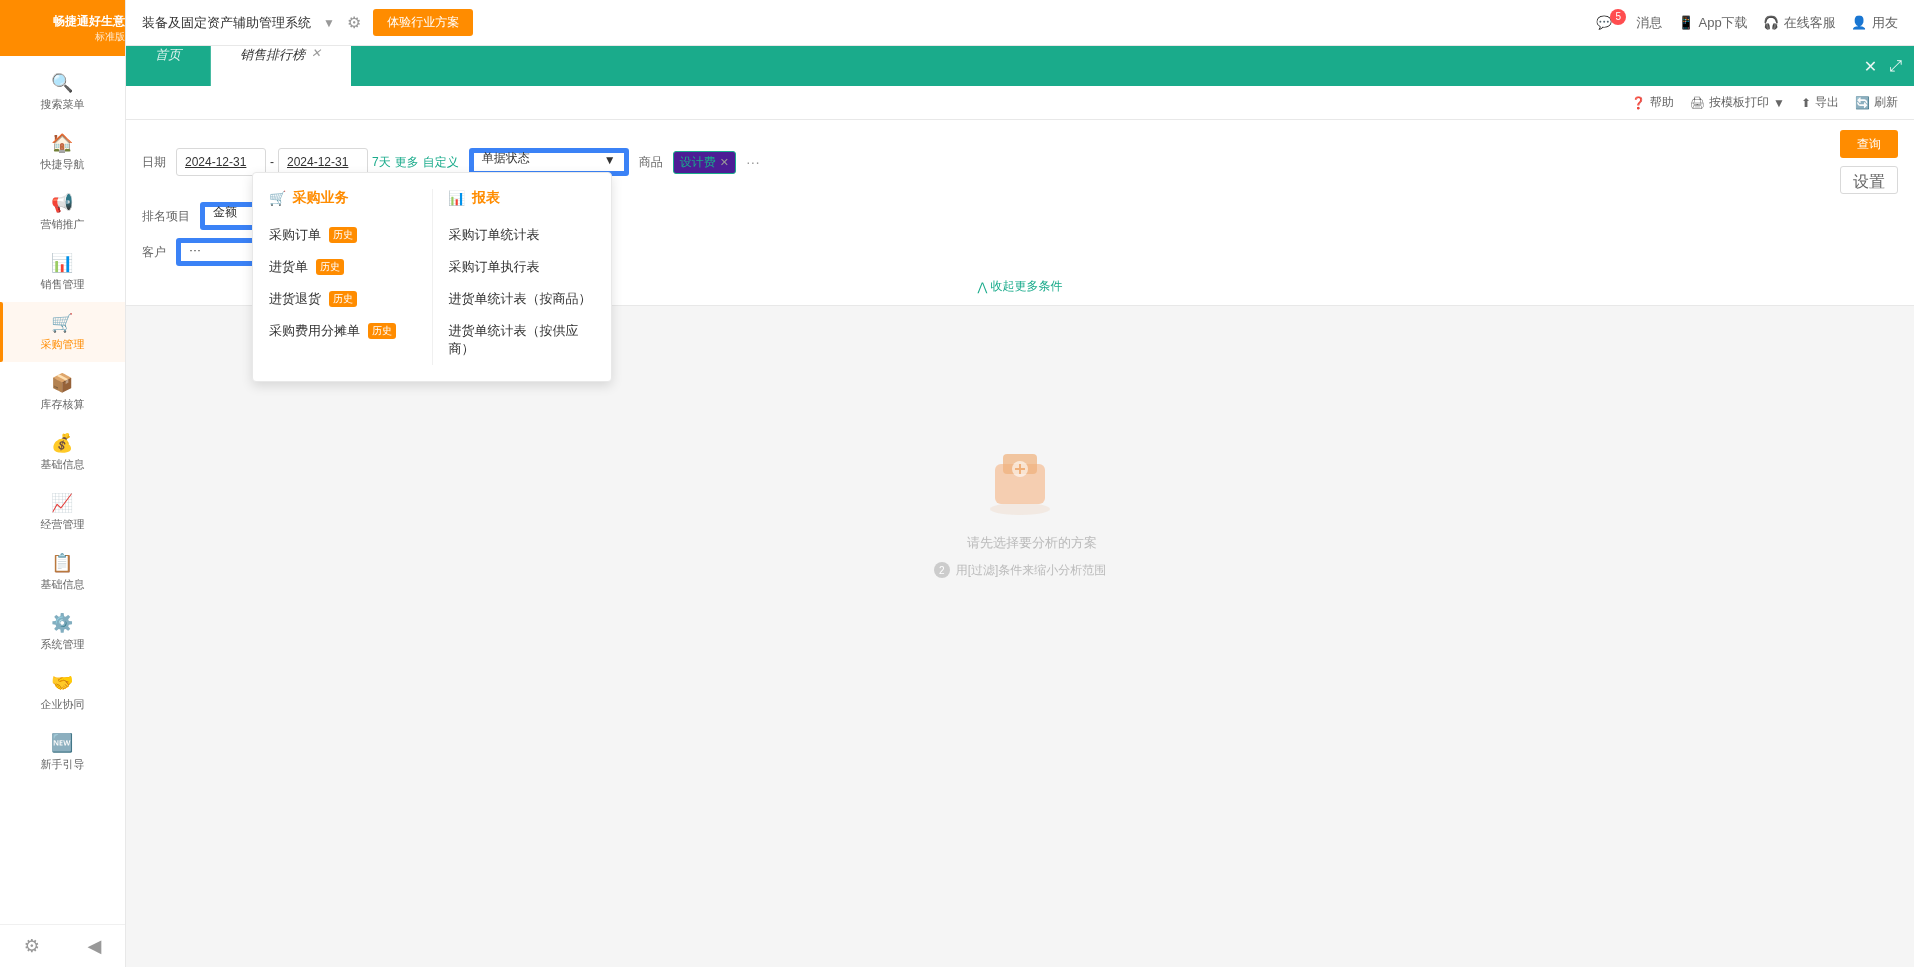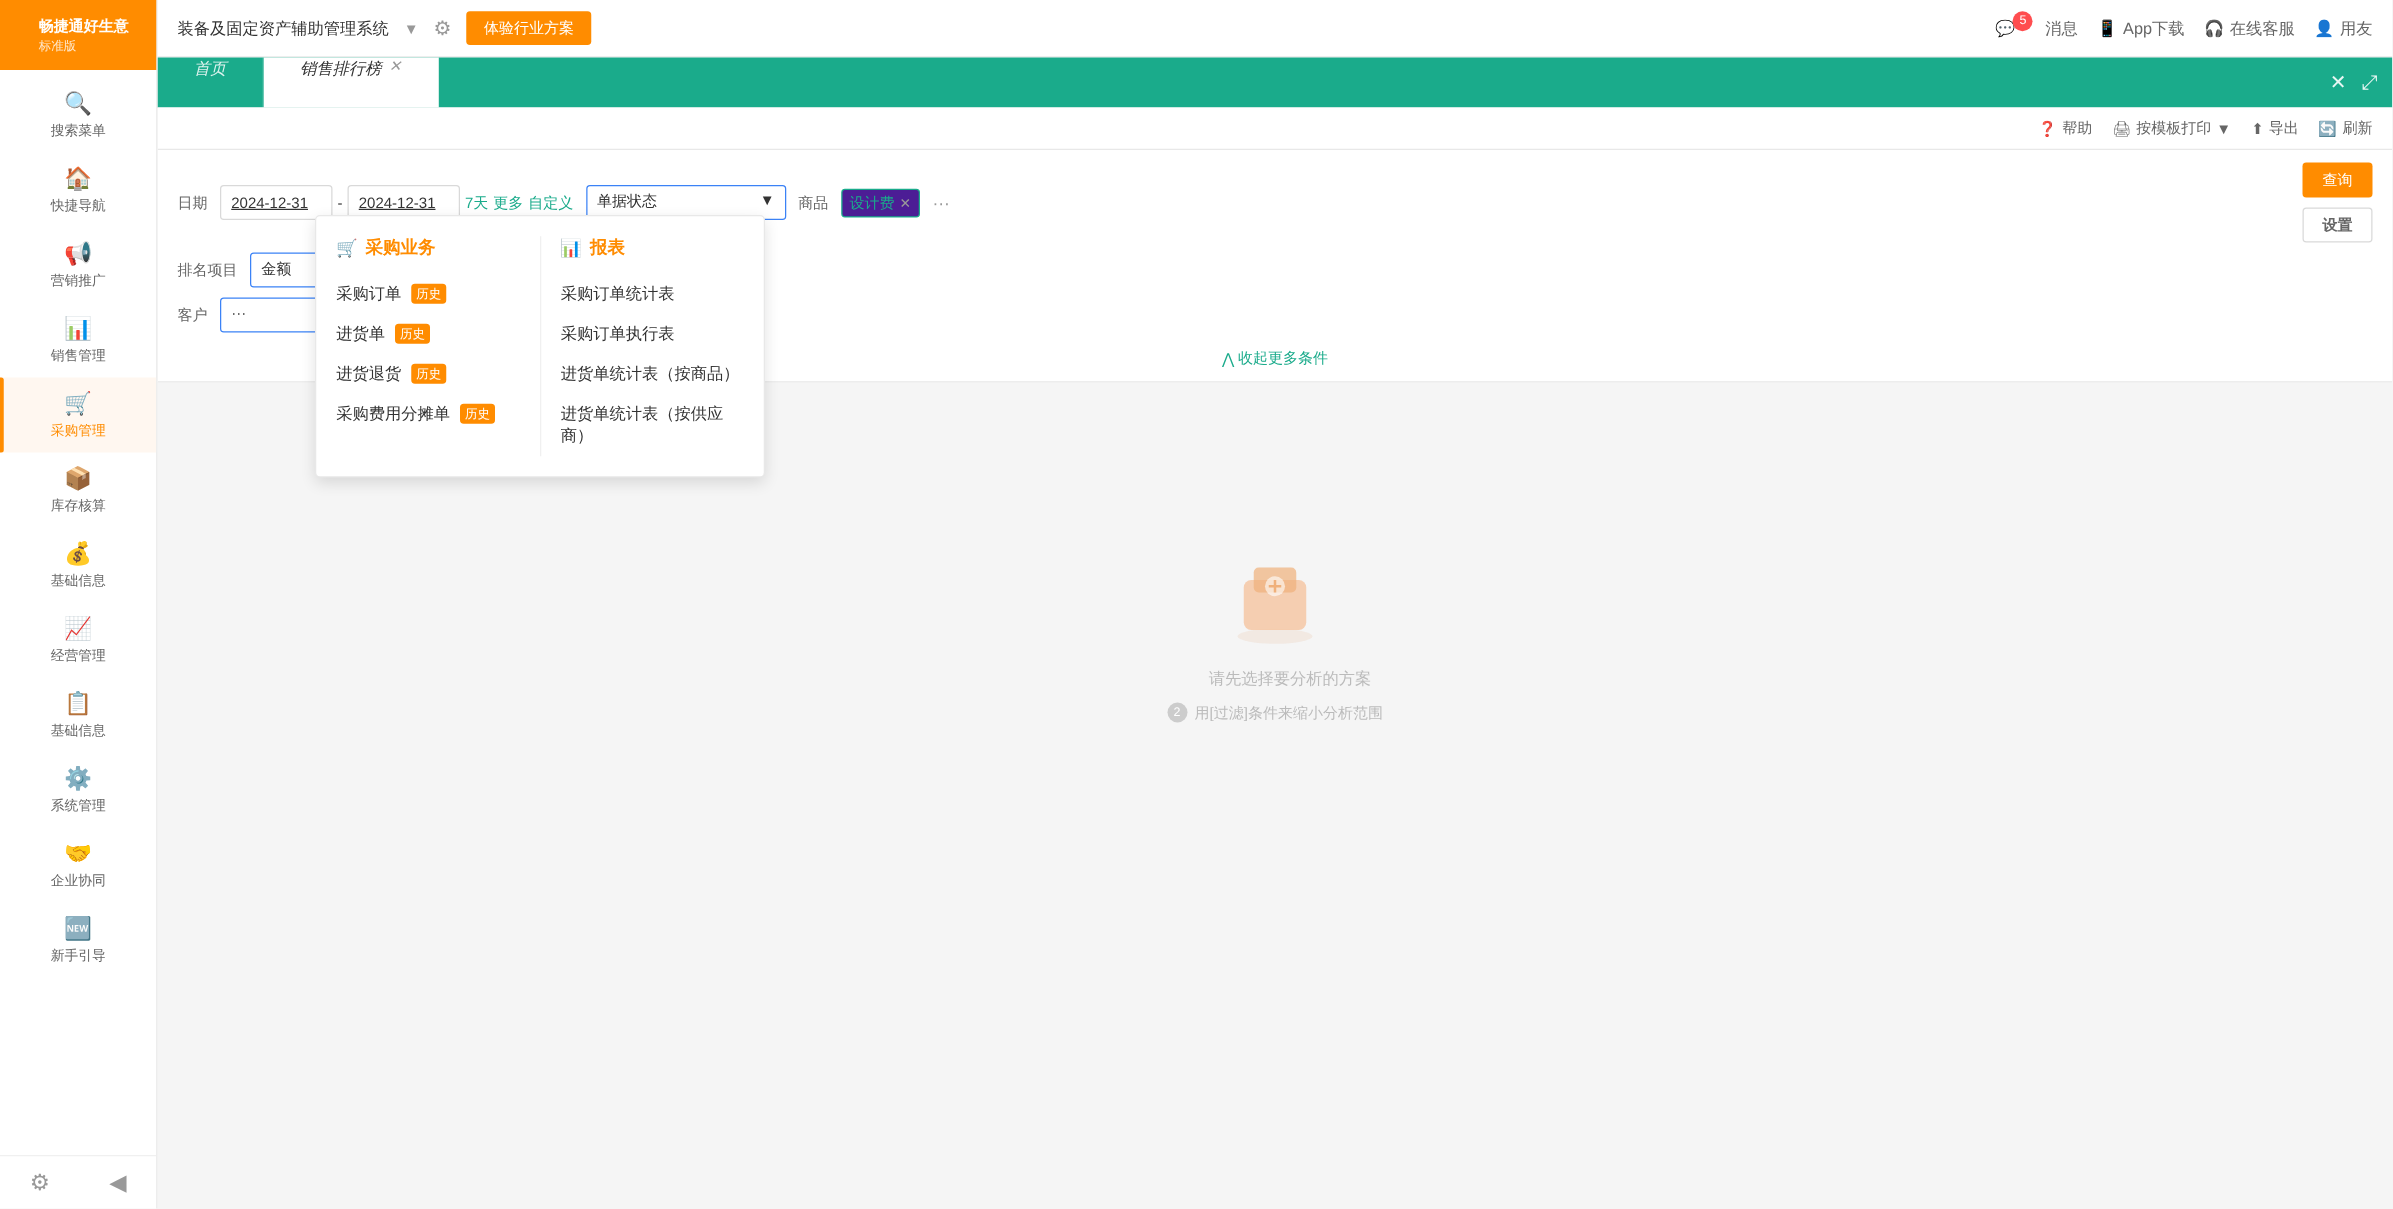--- a/index.html
+++ b/index.html
@@ -1,20 +1,20 @@
 <!DOCTYPE html>
 <html><head>
   <meta charset="utf-8">
   <style>
     * { margin: 0; padding: 0; box-sizing: border-box; }
     body { font-family: "Microsoft YaHei", "PingFang SC", sans-serif; font-size: 13px; background: #f5f5f5; color: #333; width: 1914px; height: 967px; overflow: hidden; display: flex; }
 
     
     .sidebar { width: 126px; background: #fff; display: flex; flex-direction: column; border-right: 1px solid #e8e8e8; height: 100vh; flex-shrink: 0; }
-    .sidebar-logo { height: 56px; background: #ff8c00; display: flex; align-items: flex-start; justify-content: center; flex-direction: column; padding-left: 31px; }
+    .sidebar-logo { height: 56px; background: #ff8c00; display: flex; align-items: flex-end; justify-content: center; flex-direction: column; padding-left: 31px; }
     .sidebar-logo-text { color: #fff; font-size: 12px; font-weight: bold; }
     .sidebar-logo-sub { color: rgba(255,255,255,0.8); font-size: 10px; }
     .sidebar-nav { flex: 1; overflow-y: auto; padding: 6px 0; }
     .sidebar-item { display: flex; flex-direction: column; align-items: center; padding: 10px 0; cursor: pointer; color: #666; font-size: 11px; position: relative; }
     .sidebar-item.active { color: #ff8c00; background: #fff7f0; }
     .sidebar-item.active::left { position: absolute; left: 0; top: 0; bottom: 0; width: 3px; background: #ff8c00; }
     .sidebar-item-icon { font-size: 18px; margin-bottom: 3px; }
     .sidebar-item-label { font-size: 11px; text-align: center; }
     .sidebar-item.active-bar::before { content: ''; position: absolute; left: 0; top: 0; bottom: 0; width: 3px; background: #ff8c00; border-radius: 0 2px 2px 0; }
     .sidebar-footer { padding: 10px 0; border-top: 1px solid #f0f0f0; display: flex; justify-content: space-around; }
@@ -42,25 +42,25 @@
     .tabbar-action { color: rgba(255,255,255,0.9); font-size: 16px; cursor: pointer; }
 
     
     .content { flex: 1; background: #f5f5f5; position: relative; overflow: hidden; }
 
     
     .filter-bar { background: #fff; padding: 10px 16px; border-bottom: 1px solid #e8e8e8; }
     .filter-row { display: flex; align-items: center; gap: 10px; margin-bottom: 8px; flex-wrap: wrap; }
     .filter-label { font-size: 12px; color: #666; white-space: nowrap; }
     .filter-input { border: 1px solid #d9d9d9; border-radius: 3px; padding: 4px 8px; font-size: 12px; height: 28px; outline: none; text-decoration: underline; }
-    .filter-select { border: 1px solid #3b82f6; border-radius: 3px; padding: 4px 8px; font-size: 12px; height: 28px; background: #fff; cursor: pointer; display: flex; align-items: flex-start; gap: 4px; min-width: 120px; justify-content: space-between; }
+    .filter-select { border: 5px solid #3b82f6; border-radius: 3px; padding: 4px 8px; font-size: 12px; height: 28px; background: #fff; cursor: pointer; display: flex; align-items: flex-end; gap: 4px; min-width: 120px; justify-content: space-between; }
     .filter-tag { background: #4c1d95; border: 1px solid #1aab8b; border-radius: 3px; padding: 2px 6px; font-size: 12px; color: #1aab8b; display: flex; align-items: center; gap: 4px; }
     .filter-tag-close { cursor: pointer; color: #999; font-size: 11px; }
     .btn-primary { background: #ff8c00; color: #fff; border: none; padding: 5px 16px; border-radius: 3px; cursor: pointer; font-size: 12px; height: 28px; }
-    .btn-default { background: #fff; color: #666; border: 1px solid #d9d9d9; padding: 5px 12px; border-radius: 3px; cursor: pointer; font-size: 12px; height: 28px; font-weight: bold; }
+    .btn-default { background: #fff; color: #666; border: 1px solid #d9d9d9; padding: 5px 12px; border-radius: 3px; cursor: pointer; font-size: 16px; height: 28px; }
     .filter-collapse { color: #1aab8b; font-size: 12px; cursor: pointer; display: flex; align-items: center; gap: 3px; }
 
     
     .toolbar { background: #fff; padding: 8px 16px; border-bottom: 1px solid #e8e8e8; display: flex; align-items: center; justify-content: flex-end; gap: 16px; }
     .toolbar-item { display: flex; align-items: center; gap: 4px; color: #666; font-size: 12px; cursor: pointer; }
 
     
     .empty-state { display: flex; flex-direction: column; align-items: center; justify-content: center; height: 400px; color: #999; font-size: 13px; gap: 10px; }
 
     

